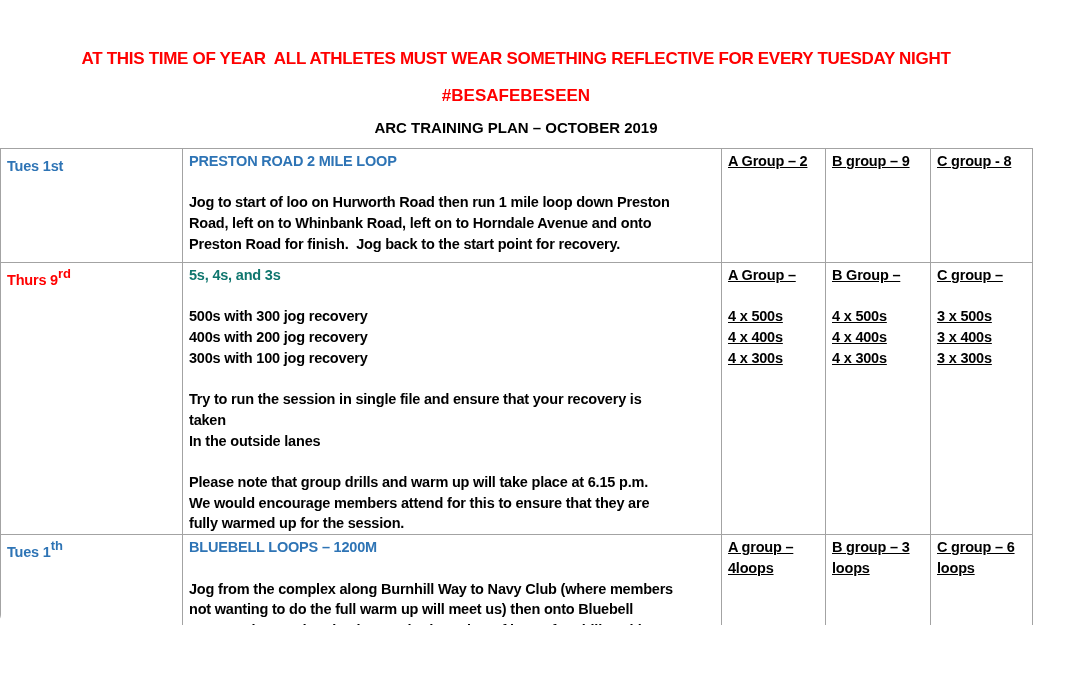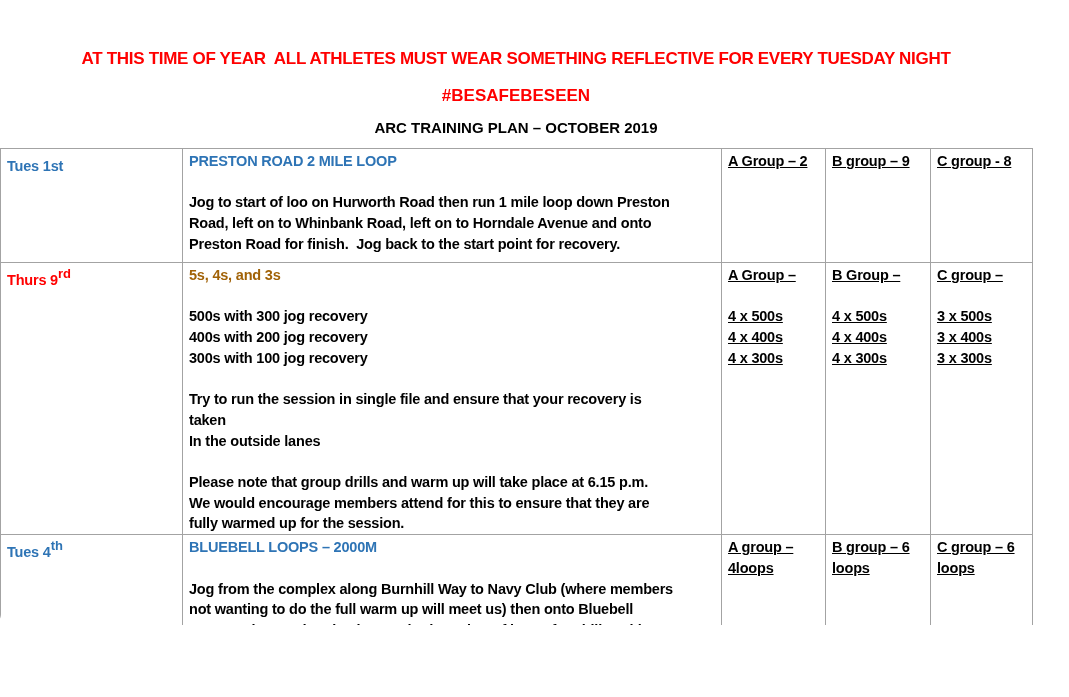--- a/index.html
+++ b/index.html
@@ -83,21 +83,21 @@
             <div class="group-lines">B group – 9</div>
           </td>
       <td class="group-cell">
             <div class="group-lines">C group - 8</div>
           </td>
     </tr>
 
     <tr class="row-2">
       <td class="date-cell" style="color: rgb(255, 0, 0);"><span>Thurs 9</span><sup>rd</sup></td>
       <td>
-        <div class="session-title" style="color: #a16207;">5s, 4s, and 3s</div>
+        <div class="session-title" style="color: #0f766e;">5s, 4s, and 3s</div>
         <div class="body-lines">
 500s with 300 jog recovery
 400s with 200 jog recovery
 300s with 100 jog recovery
 
 Try to run the session in single file and ensure that your recovery is
 taken
 In the outside lanes
 
 Please note that group drills and warm up will take place at 6.15 p.m.
@@ -121,36 +121,36 @@
       <td class="group-cell">
             <div class="group-lines">C group –
 
 3 x 500s
 3 x 400s
 3 x 300s</div>
           </td>
     </tr>
 
     <tr class="row-3">
-      <td class="date-cell" style="color: rgb(46, 116, 181);"><span>Tues 4</span><sup>th</sup></td>
+      <td class="date-cell" style="color: rgb(46, 116, 181);"><span>Tues 1</span><sup>th</sup></td>
       <td>
-        <div class="session-title" style="color: rgb(46, 116, 181);">BLUEBELL LOOPS – 2000M</div>
+        <div class="session-title" style="color: rgb(46, 116, 181);">BLUEBELL LOOPS – 1200M</div>
         <div class="body-lines">
 Jog from the complex along Burnhill Way to Navy Club (where members
 not wanting to do the full warm up will meet us) then onto Bluebell
 Estate.  Then undertake the required number of loops for ability with 2
 mins recovery between each loop alternating the direction of the loop
 each rep</div>
       </td>
       <td class="group-cell">
             <div class="group-lines">A group –
 4loops</div>
           </td>
       <td class="group-cell">
-            <div class="group-lines">B group – 6
+            <div class="group-lines">B group – 3
 loops</div>
           </td>
       <td class="group-cell">
             <div class="group-lines">C group – 6
 loops</div>
           </td>
     </tr>
   </tbody>
     </table>
 

